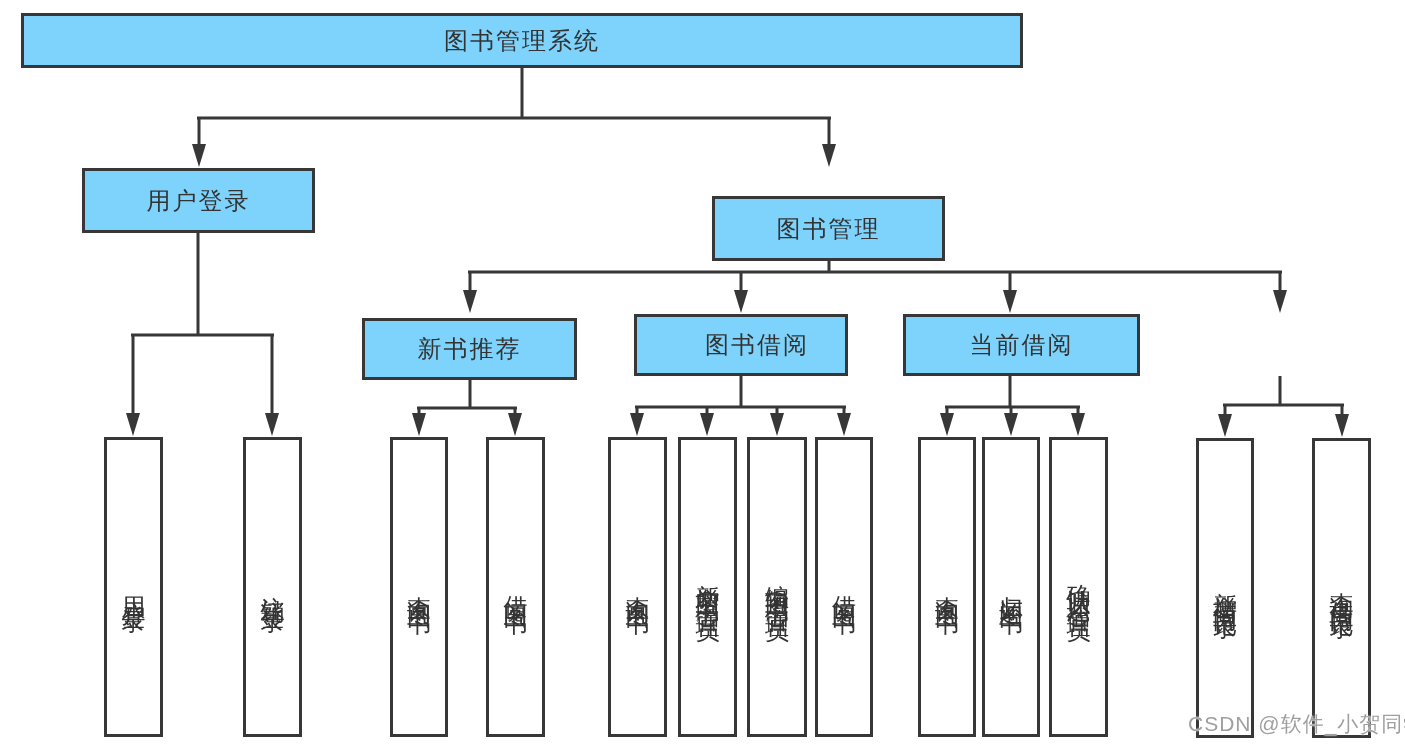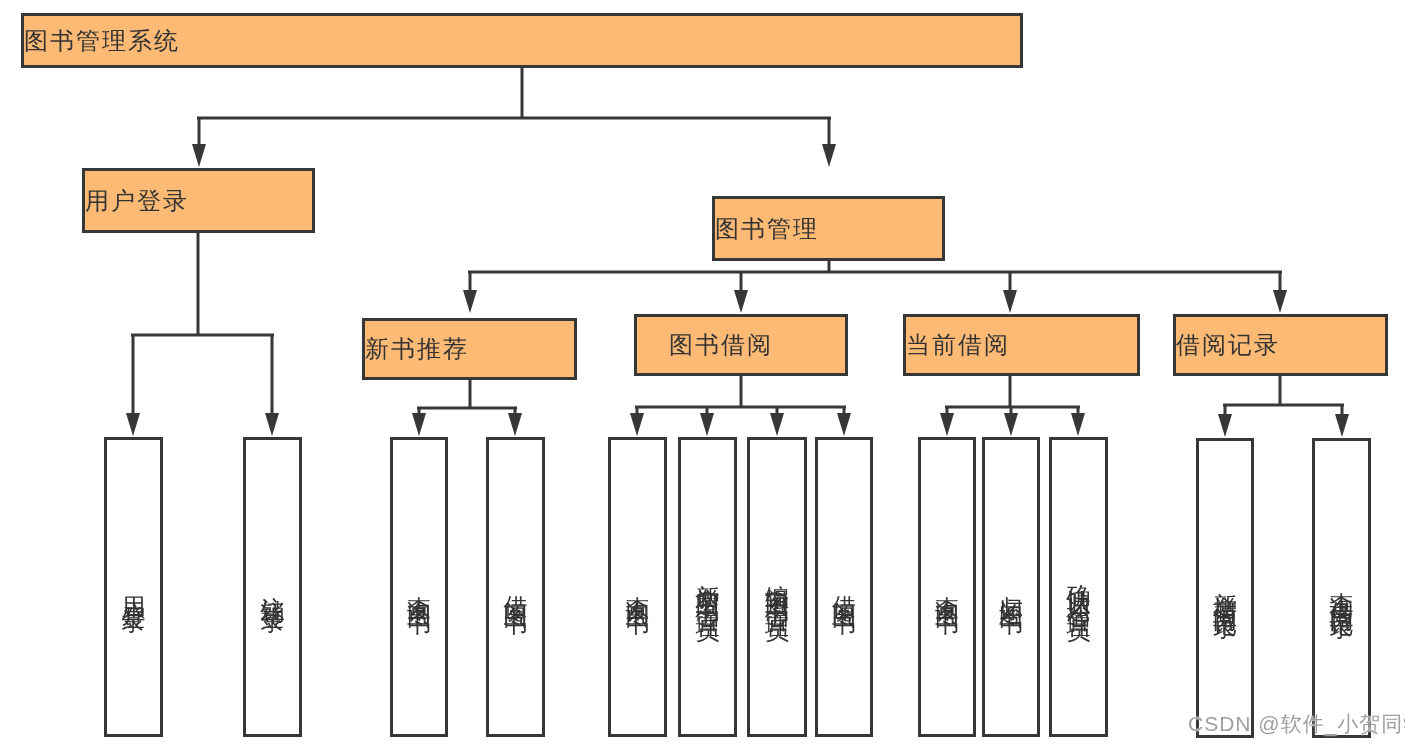--- a/index.html
+++ b/index.html
@@ -8,22 +8,22 @@
     width:1405px;height:747px;
     background:var(--bg,#fff);
     font-family:"Liberation Sans","DejaVu Sans",sans-serif;
     overflow:hidden;
   }
   #connectors{position:absolute;left:0;top:0;width:1405px;height:747px;}
   .hnode{
     position:absolute;
     box-sizing:border-box;
     border:3px solid var(--line,#373737);
-    background:#fdba74;
-    display:flex;align-items:center;justify-content:flex-start;
+    background:#7dd3fc;
+    display:flex;align-items:center;justify-content:center;
     color:var(--text,#333);
     font-size:24px;
     letter-spacing:2px;
     white-space:nowrap;
   }
   .vnode{
     position:absolute;
     box-sizing:border-box;
     border:3px solid var(--line,#373737);
     background:#fff;
@@ -131,23 +131,20 @@
 
   <div class="hnode" style="left:362px;top:318px;width:215px;height:62px;">
     <span>新书推荐</span>
   </div>
   <div class="hnode" style="left:634px;top:314px;width:214px;height:62px;padding-left:32px;">
     <span>图书借阅</span>
   </div>
   <div class="hnode" style="left:903px;top:314px;width:237px;height:62px;">
     <span>当前借阅</span>
   </div>
-  <div class="hnode" style="left:1173px;top:314px;width:215px;height:62px;">
-    <span>借阅记录</span>
-  </div>
 
   <div class="vnode" style="left:104px;top:437px;width:59px;height:300px;">
     <span>用户登录</span>
   </div>
   <div class="vnode" style="left:243px;top:437px;width:59px;height:300px;">
     <span>注销登录</span>
   </div>
 
   <div class="vnode" style="left:390px;top:437px;width:58px;height:300px;">
     <span>查询图书</span>

